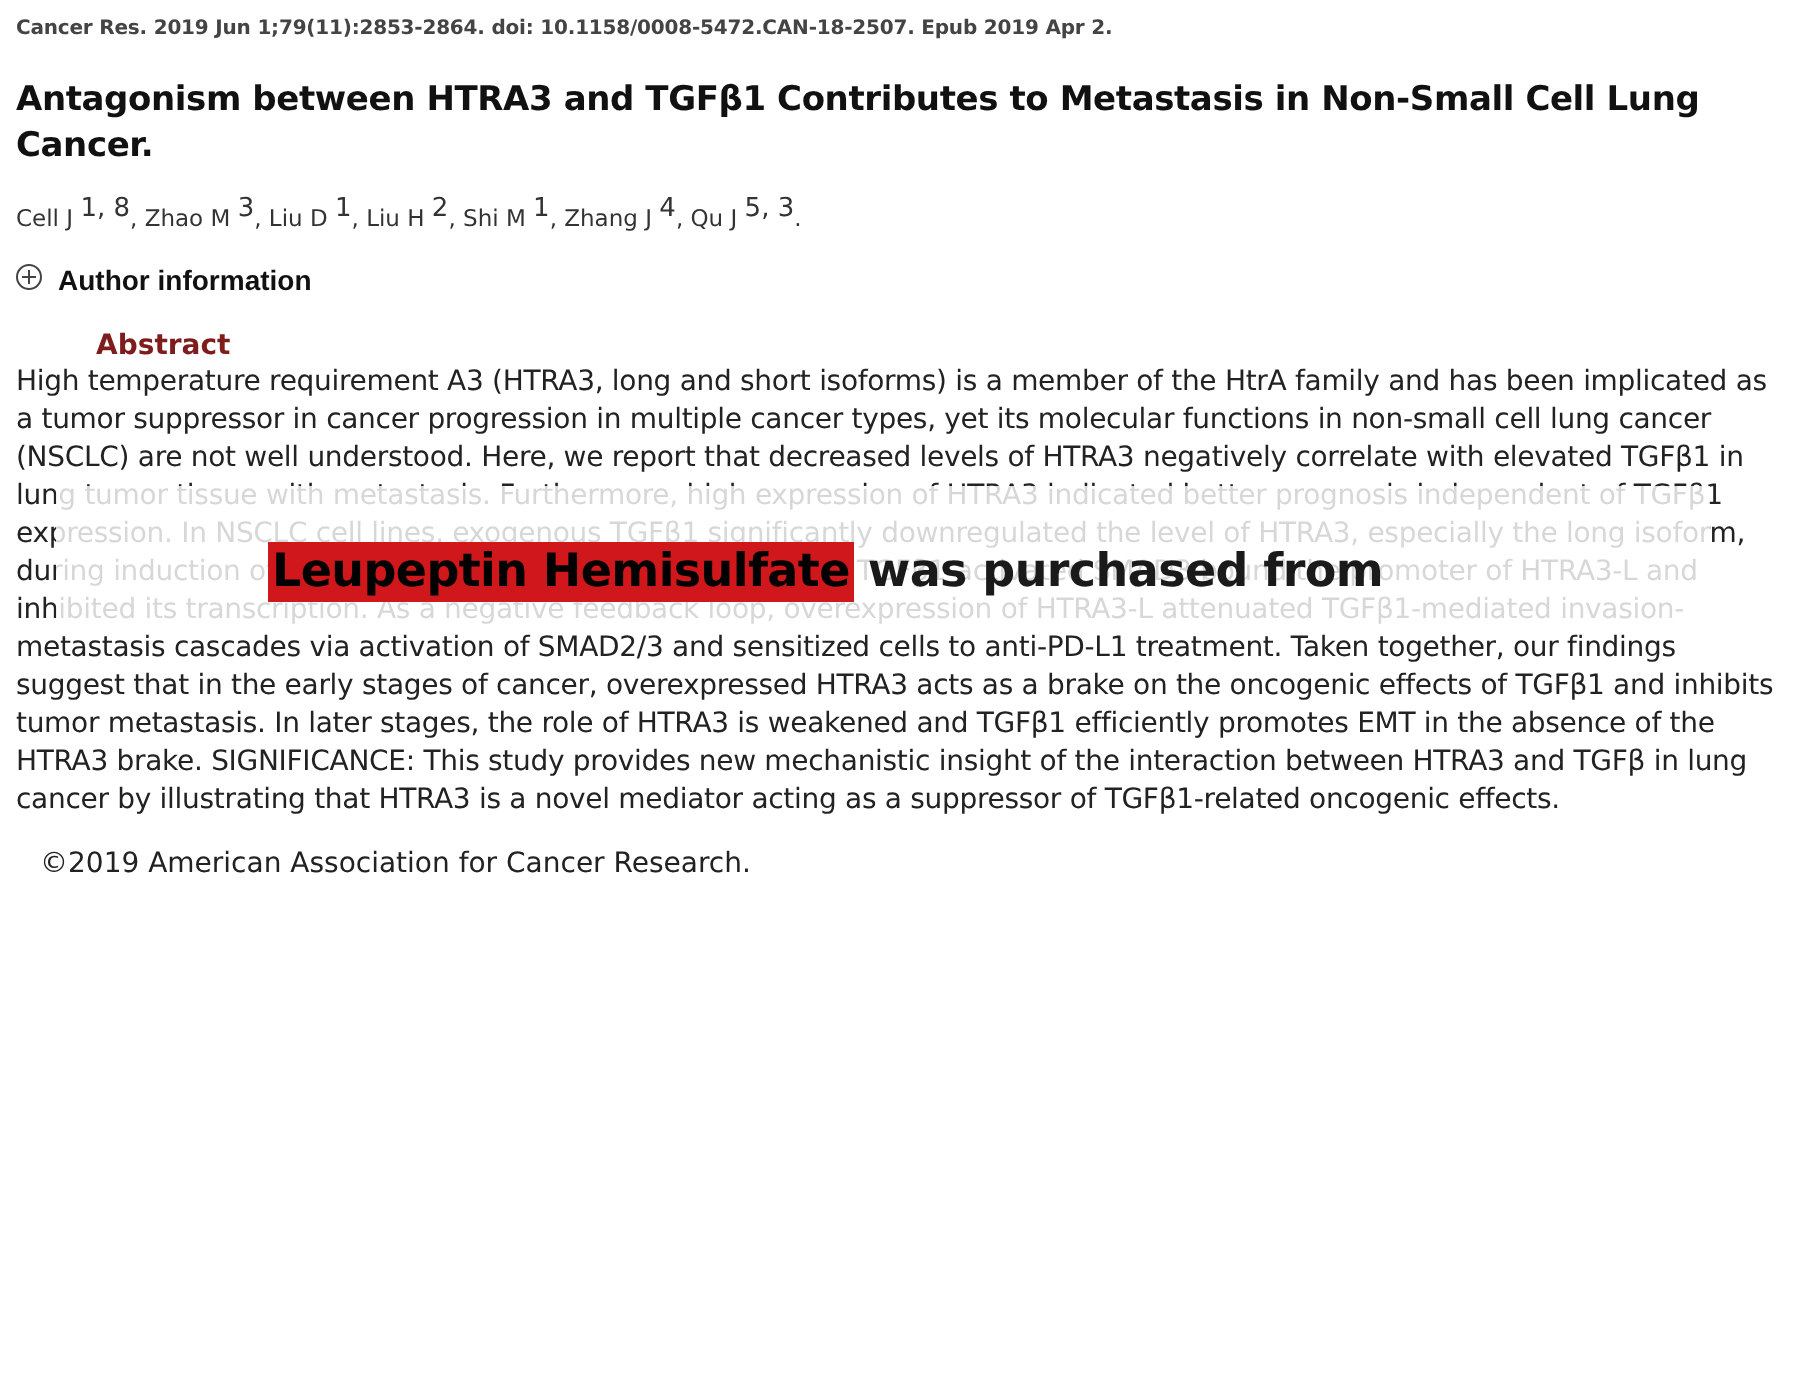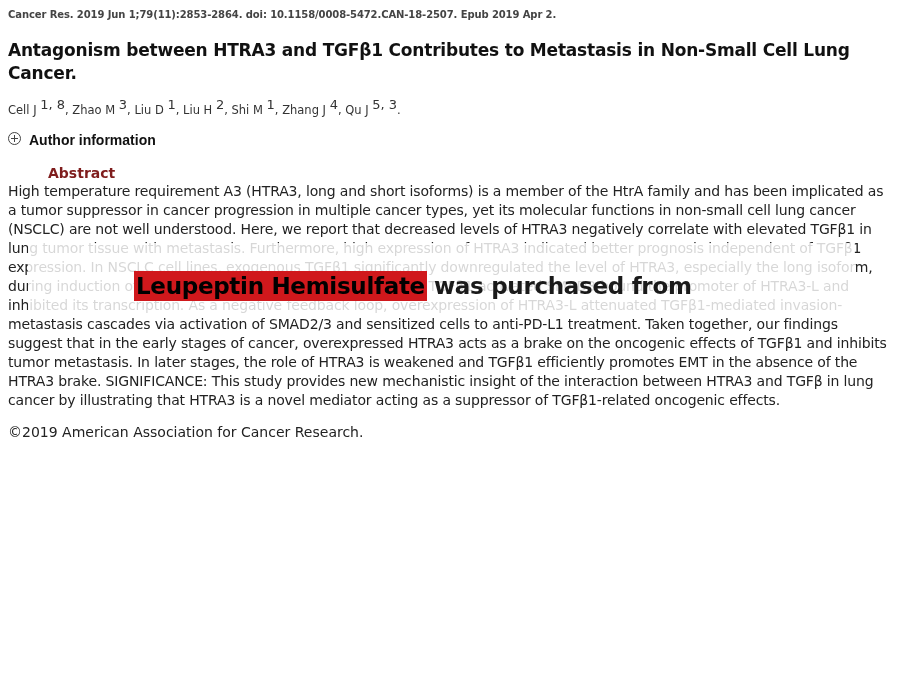--- a/index.html
+++ b/index.html
@@ -10,21 +10,21 @@
   .title { position: absolute; top: 39px; left: 0; width: 860px; font-size: 17px; font-weight: bold; line-height: 23px; color: #111; letter-spacing: -0.2px; }
   .authors { position: absolute; top: 97px; left: 0; font-size: 11.5px; color: #333; white-space: nowrap; }
   .authors sup { font-size: 13px; vertical-align: 5px; }
   .author-info { position: absolute; top: 132px; left: 0; display: flex; align-items: flex-start; font-size: 14px; font-weight: bold; color: #111; cursor: pointer; font-family: "Liberation Sans", sans-serif; }
   .plus-icon { width: 11px; height: 11px; border: 1px solid #444; border-radius: 50%; position: relative; margin-right: 8px; }
   .plus-icon::before { content: ""; position: absolute; left: 2px; right: 2px; top: 5px; height: 1px; background: #444; }
   .plus-icon::after { content: ""; position: absolute; top: 2px; bottom: 2px; left: 5px; width: 1px; background: #444; }
   .abstract-heading { position: absolute; top: 165px; left: 0; font-size: 14px; font-weight: bold; color: #7f1d1d; margin-left: 40px; }
   .abstract { position: absolute; top: 182px; left: 0; width: 884px; font-size: 14px; line-height: 19px; color: #222; letter-spacing: -0.15px; }
   .abstract p { margin: 0; }
-  .copyright { position: absolute; top: 424px; left: 0; font-size: 14px; color: #222; }
+  .copyright { position: absolute; top: 424px; left: 12px; font-size: 14px; color: #222; }
   .veil { position: absolute; left: 28px; top: 243px; width: 827px; height: 74px; background: rgba(255,255,255,0.82); }
   .banner { position: absolute; left: 134px; top: 271px; height: 30px; display: flex; align-items: center; font-size: 23px; font-weight: bold; color: #1a1a1a; white-space: nowrap; font-family: "DejaVu Sans", sans-serif; letter-spacing: -0.3px; }
   .hl { background: #d0181c; color: #000000; padding: 0 2px; height: 30px; line-height: 30px; display: inline-block; }
   .mid { margin: 16px 7px; }
 </style>
 </head>
 <body>
 
 <div class="wrap">
   <div class="citation">Cancer Res. 2019 Jun 1;79(11):2853-2864. doi: 10.1158/0008-5472.CAN-18-2507. Epub 2019 Apr 2.</div>

